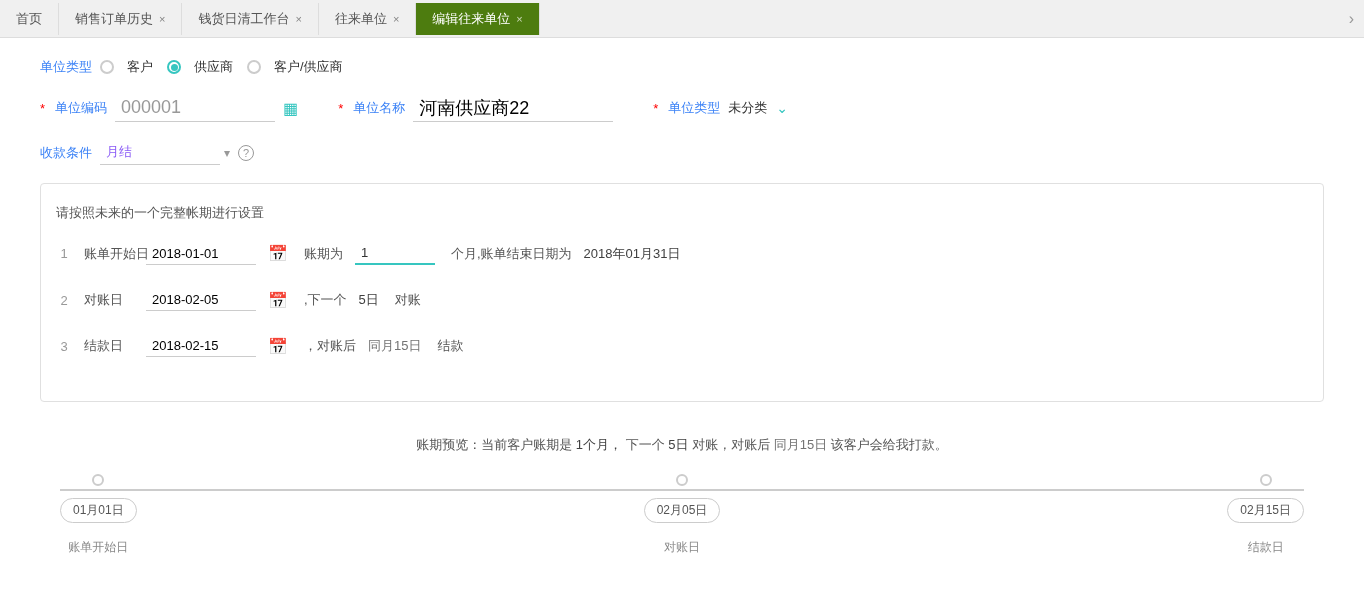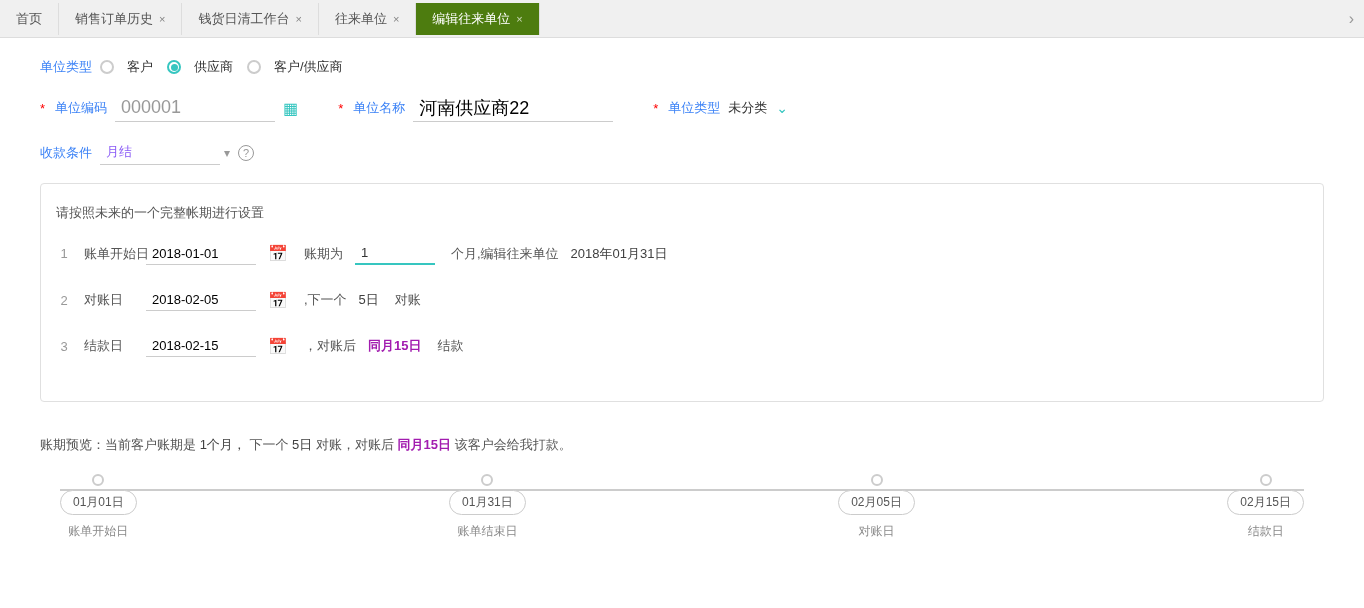--- a/index.html
+++ b/index.html
@@ -213,31 +213,32 @@
       border: none;
       border-bottom: 2px solid #36c6c0;
       padding: 3px 6px;
       font-size: 13px;
       outline: none;
       background: transparent;
       width: 80px;
       color: #333;
     }
     .highlight-orange { color: #404040; font-weight: 400; }
-    .highlight-teal { color: #a21caf; font-weight: 700; }
+    .highlight-teal { color: #737373; font-weight: 400; }
 
     
     .preview-section {
       margin-top: 8px;
       padding-top: 14px;
     }
     .preview-text {
       font-size: 13px;
       color: #555;
       margin-bottom: 20px;
+      text-align: center;
     }
 
     
     .timeline-container {
       position: relative;
       display: flex;
       align-items: center;
       margin-top: 10px;
       padding: 0 20px;
     }
@@ -253,21 +254,21 @@
       display: flex;
       justify-content: space-between;
       width: 100%;
       position: relative;
       z-index: 1;
     }
     .timeline-point {
       display: flex;
       flex-direction: column;
       align-items: center;
-      gap: 4px;
+      gap: 12px;
     }
     .timeline-dot {
       width: 12px;
       height: 12px;
       border-radius: 50%;
       background: #fff;
       border: 2px solid #ccc;
     }
     .timeline-badge {
       background: #fff;
@@ -369,21 +370,21 @@
   <div class="settings-box">
     <div class="settings-title">请按照未来的一个完整帐期进行设置</div>
 
     <div class="step-row">
       <span class="step-num">1</span>
       <span class="step-name">账单开始日</span>
       <input class="step-date-input" value="2018-01-01" style="">
       <span class="cal-icon">📅</span>
       <span class="step-desc">账期为</span>
       <input class="step-num-input" value="1" style="">
-      <span class="step-desc">个月,编辑往来单位</span>
+      <span class="step-desc">个月,账单结束日期为</span>
       <span class="highlight-orange">2018年01月31日</span>
     </div>
 
     <div class="step-row">
       <span class="step-num">2</span>
       <span class="step-name">对账日</span>
       <input class="step-date-input" value="2018-02-05" style="">
       <span class="cal-icon">📅</span>
       <span class="step-desc">,下一个</span>
       <span class="highlight-orange">5日</span>
@@ -416,25 +417,20 @@
     <div class="timeline-container">
       <div class="timeline-line"></div>
       <div class="timeline-points">
         <div class="timeline-point">
           <div class="timeline-dot"></div>
           <div class="timeline-badge">01月01日</div>
           <div class="timeline-label">账单开始日</div>
         </div>
         <div class="timeline-point">
           <div class="timeline-dot"></div>
-          <div class="timeline-badge">01月31日</div>
-          <div class="timeline-label">账单结束日</div>
-        </div>
-        <div class="timeline-point">
-          <div class="timeline-dot"></div>
           <div class="timeline-badge">02月05日</div>
           <div class="timeline-label">对账日</div>
         </div>
         <div class="timeline-point">
           <div class="timeline-dot"></div>
           <div class="timeline-badge">02月15日</div>
           <div class="timeline-label">结款日</div>
         </div>
       </div>
     </div>

